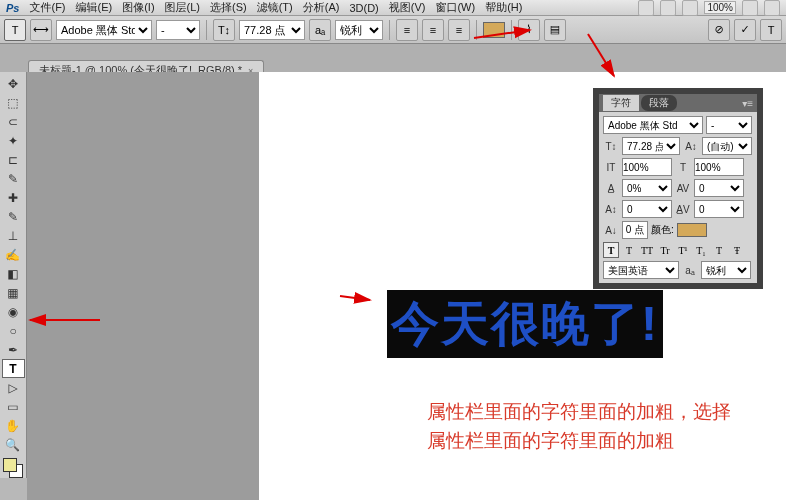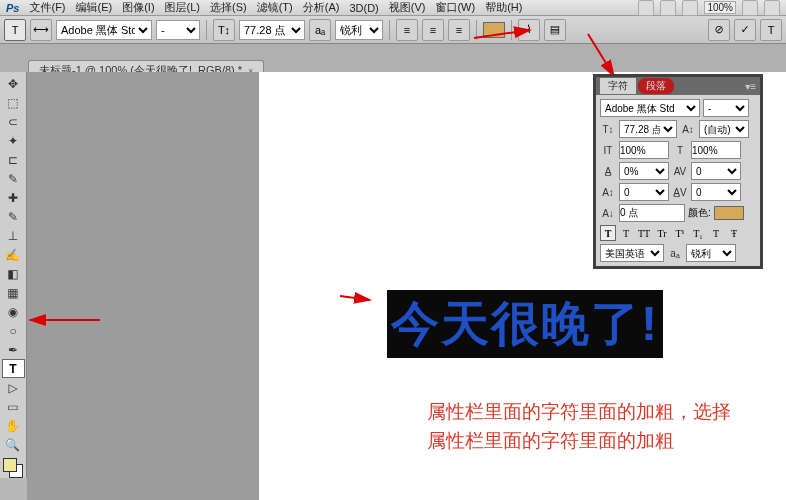--- a/index.html
+++ b/index.html
@@ -35,24 +35,24 @@
   .tools .swatches .fg { position: absolute; width: 14px; height: 14px; background: #eee99a; border: 1px solid #333; top: 0; left: 0; }
   .tools .swatches .bg { position: absolute; width: 14px; height: 14px; background: #fff; border: 1px solid #333; bottom: 0; right: 0; }
   
   
   .workarea { position: absolute; left: 27px; top: 72px; right: 0; bottom: 0; background: #9c9c9c; }
   .canvas { position: absolute; left: 232px; top: 0; right: 0; bottom: 0; background: #fff; }
   .sel-text { position: absolute; left: 128px; top: 218px; background: #0a0a0a; color: #1e4fc5; font-size: 48px; font-weight: bold; padding: 2px 4px; letter-spacing: 2px; }
   .instr { position: absolute; left: 168px; top: 326px; color: #d83a2a; font-size: 19px; line-height: 1.5; }
   
   
-  .panel { position: absolute; left: 593px; top: 74px; width: 170px; background: #d4d4d4; border: 3px solid #404040; font-size: 10px; z-index: 10; }
+  .panel { position: absolute; left: 593px; top: 88px; width: 170px; background: #d4d4d4; border: 6px solid #404040; font-size: 10px; z-index: 10; }
   .panel .phead { height: 18px; background: #6a6a6a; display: flex; align-items: center; padding: 0 4px; }
   .panel .phead .ptab { background: #d4d4d4; padding: 1px 8px; font-size: 10px; color: #222; margin-right: 2px; }
-  .panel .phead .ptab.inactive { background: #b91c1c; color: #ddd; border-radius: 7px; }
+  .panel .phead .ptab.inactive { background: #404040; color: #ddd; border-radius: 7px; }
   .panel .phead .menu { margin-left: auto; color: #ccc; font-size: 10px; }
   .panel .pbody { padding: 4px; display: flex; flex-direction: column; gap: 3px; }
   .panel .row { display: flex; align-items: center; gap: 3px; }
   .panel select, .panel input { font-size: 10px; height: 18px; border: 1px solid #888; background: #fff; }
   .panel .ico { width: 16px; height: 16px; display: flex; align-items: center; justify-content: center; font-size: 10px; color: #333; }
   .panel .styles { display: flex; gap: 2px; }
   .panel .styles .s { width: 16px; height: 16px; border: 1px solid transparent; display: flex; align-items: center; justify-content: center; font-size: 10px; font-family: serif; cursor: pointer; }
   .panel .styles .s.sel { border-color: #666; background: #eee; font-weight: bold; }
   .panel .cswatch { width: 30px; height: 14px; background: #d4a95a; border: 1px solid #666; }
   
@@ -185,36 +185,36 @@
       <select style="width:50px"><option>0</option></select>
     </div>
     <div class="row">
       <span class="ico">A↕</span>
       <select style="width:50px"><option>0</option></select>
       <span class="ico">A̲V</span>
       <select style="width:50px"><option>0</option></select>
     </div>
     <div class="row">
       <span class="ico">A↓</span>
-      <input style="width: 66px;" value="0 点">
+      <input style="width: 26px; text-align: center;" value="0 点">
       <span>颜色:</span>
       <div class="cswatch"></div>
     </div>
     <div class="row styles" id="styles">
         <div class="s sel">T</div>
         <div class="s">T</div>
         <div class="s">TT</div>
         <div class="s">Tr</div>
         <div class="s">T¹</div>
         <div class="s">T₁</div>
         <div class="s">T</div>
         <div class="s">Ŧ</div>
       </div>
     <div class="row">
-      <select style="width:64px"><option>美国英语</option></select>
+      <select style="width:76px"><option>美国英语</option></select>
       <span class="ico">aₐ</span>
       <select style="width:50px"><option>锐利</option></select>
     </div>
   </div>
 </div>
 
 <svg class="arrow-svg" style="left:0;top:0;width:786px;height:500px">
   <defs>
       <marker id="ah" markerWidth="10" markerHeight="10" refX="8" refY="3" orient="auto">
         <path d="M0,0 L9,3 L0,6 Z" fill="#d00"></path>

